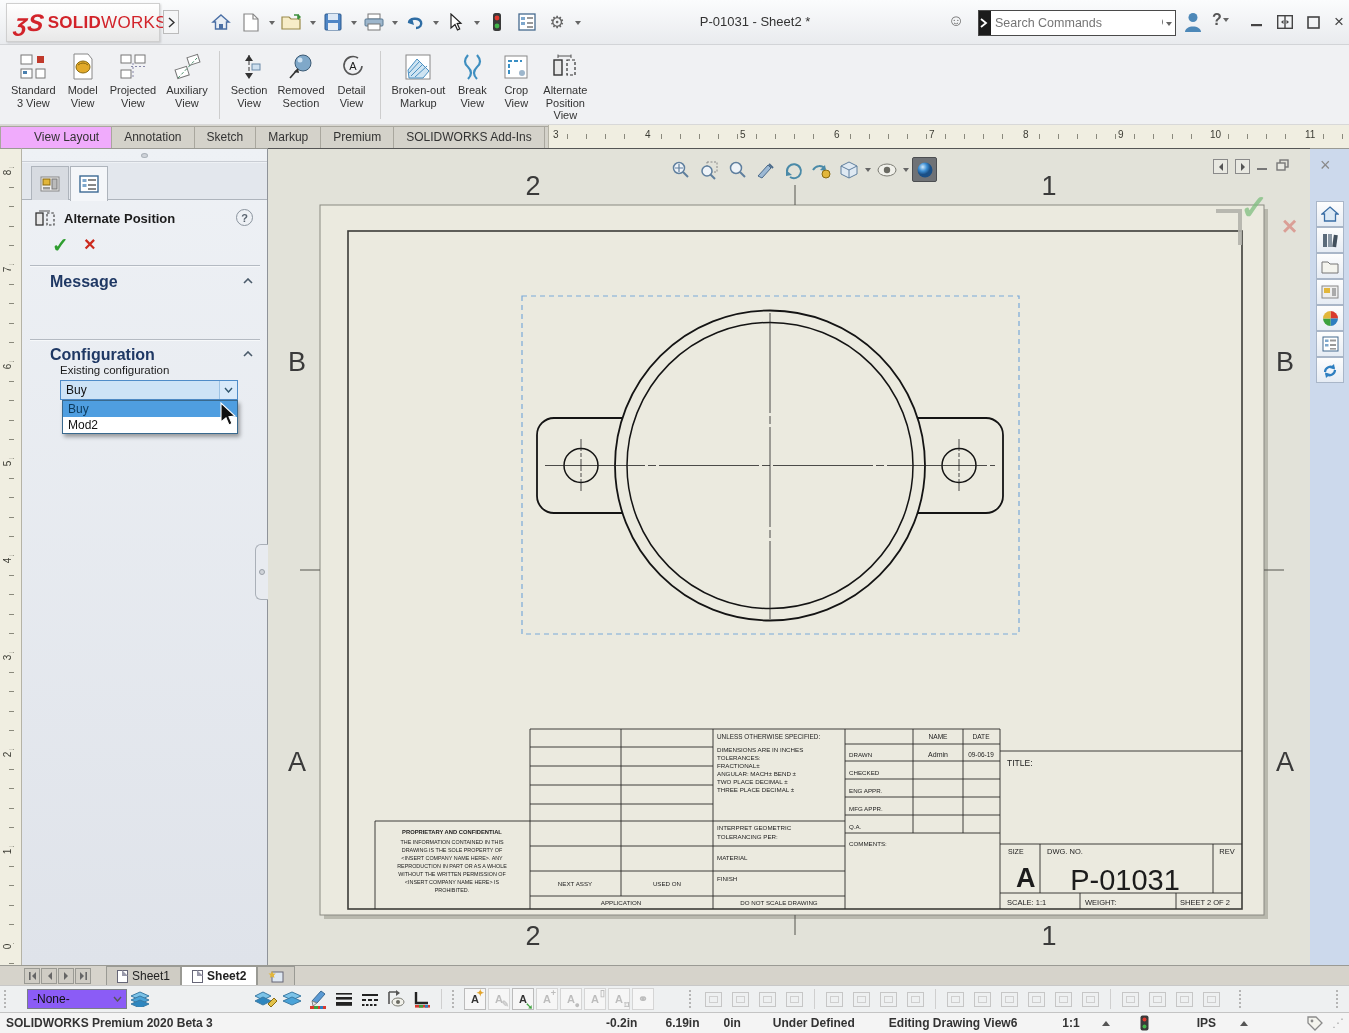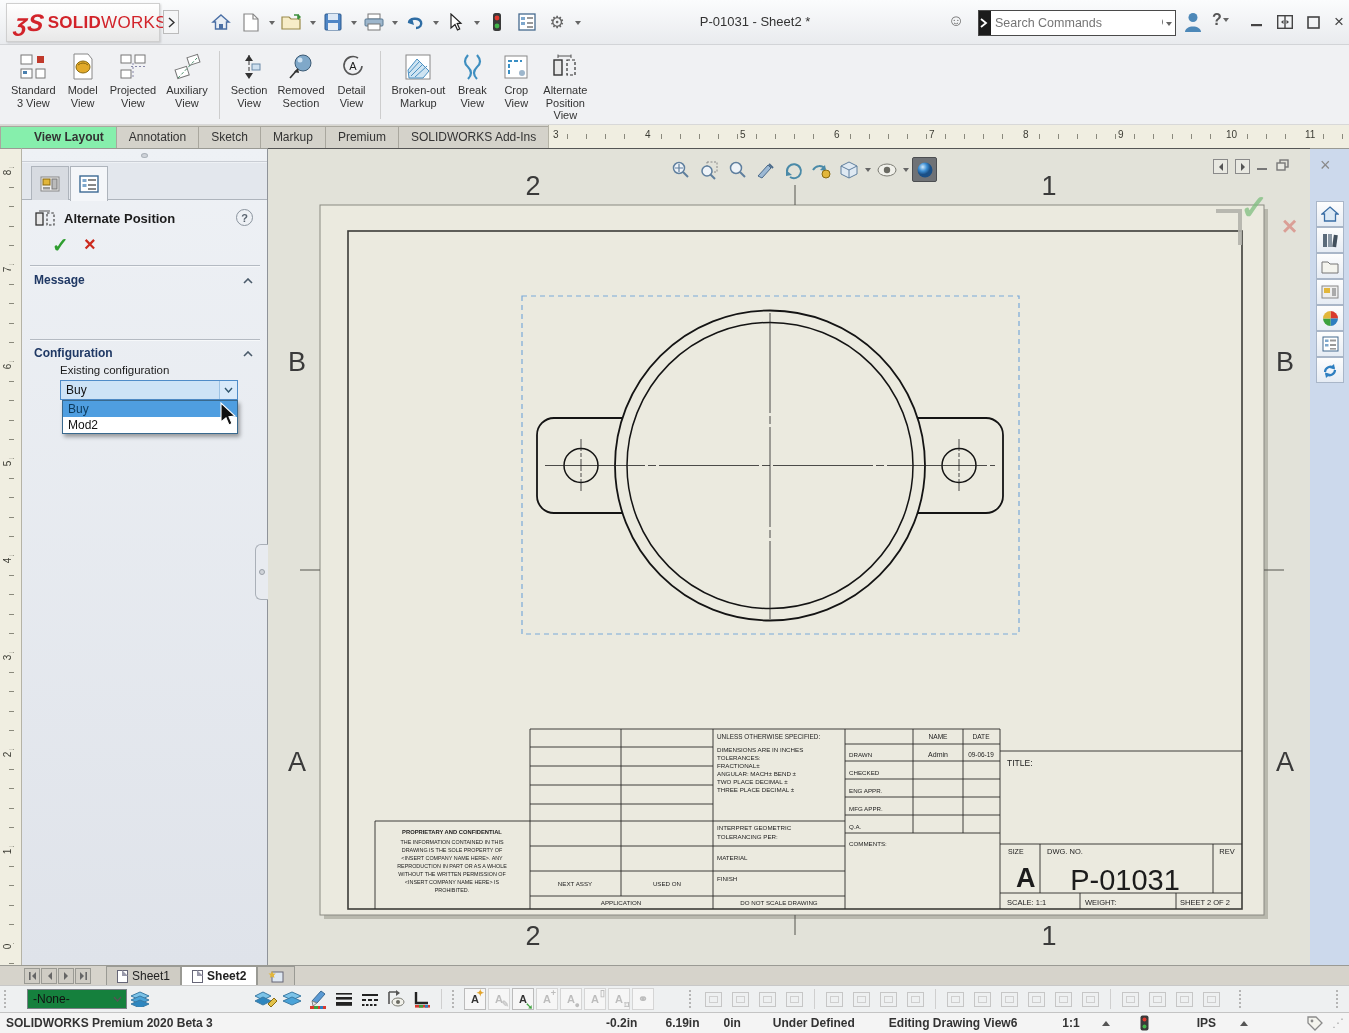--- a/index.html
+++ b/index.html
@@ -35,21 +35,21 @@
     display:flex;align-items:flex-start;padding:4px 0 0 6px;}
   .rbtn{display:flex;flex-direction:column;align-items:center;padding:2px 5px;border-radius:3px;min-width:44px;}
   .ricon{height:32px;display:flex;align-items:center;justify-content:center;}
   .rlabel{font-size:11px;color:#333;text-align:center;white-space:pre-line;line-height:1.15;margin-top:1px;}
   .rsep{width:1px;background:#cdcdcd;height:68px;margin:2px 6px 0 6px;}
 
   
   #tabrow{position:absolute;left:0;top:125px;width:1349px;height:23px;background:#d8d7d0;display:flex;align-items:flex-end;}
   .dtab{height:22px;padding:3px 12px 0 12px;font-size:12px;color:#333;background:#d4d2ca;border:1px solid #a9a79e;border-bottom:none;
     margin-right:-1px;white-space:nowrap;}
-  .dtab.active{background:#86efac;font-weight:bold;position:relative;z-index:2;padding-left:33px;}
+  .dtab.active{background:#f0abfc;font-weight:normal;position:relative;z-index:2;padding-left:33px;}
   #hruler{position:absolute;left:548px;top:0;width:801px;height:23px;background:#f0eee1;border-left:1px solid #b5b3a6;}
   #hruler .ticks{position:absolute;left:0;top:9px;height:5px;width:100%;
     background:repeating-linear-gradient(to right,transparent 0,transparent 17.9px,#8a897c 17.9px,#8a897c 18.9px);}
   #hruler .num{position:absolute;top:4px;font-size:10px;color:#3c3c34;background:#f0eee1;padding:0 2px;}
 
   
   #main{position:absolute;left:0;top:148px;width:1349px;height:817px;}
   #vruler{position:absolute;left:0;top:0;width:22px;height:817px;background:#f0eee1;border-right:1px solid #b5b3a6;border-top:1px solid #9a9a94;}
   #vruler .ticks{position:absolute;top:0;left:9px;width:5px;height:100%;
     background:repeating-linear-gradient(to bottom,transparent 0,transparent 18.4px,#8a897c 18.4px,#8a897c 19.4px);}
@@ -64,21 +64,21 @@
   .pmtab{position:absolute;top:3px;width:38px;height:34px;border:1px solid #aeb4bc;border-bottom:none;background:#d7dbe1;
     display:flex;align-items:center;justify-content:center;}
   .pmtab.active{background:#f4f6f9;height:35px;z-index:2;}
   #pm-title{position:absolute;left:12px;top:60px;display:flex;align-items:center;gap:8px;}
   #pm-title .t{font-size:13px;font-weight:bold;color:#1c1c1c;}
   #pm-help{position:absolute;right:14px;top:60px;width:17px;height:17px;border:1px solid #8b949e;border-radius:50%;
     color:#5a6470;font-size:11px;font-weight:bold;display:flex;align-items:center;justify-content:center;background:#eef1f5;}
   #pm-ok{position:absolute;left:30px;top:84px;font-size:20px;font-weight:bold;color:#2f9e2f;}
   #pm-cancel{position:absolute;left:62px;top:84px;font-size:20px;font-weight:bold;color:#cc2a1e;}
   .pm-div{position:absolute;left:8px;width:230px;height:1px;background:#b4bac2;box-shadow:0 1px 0 #f6f8fa;}
-  .pm-hdr{position:absolute;left:12px;font-size:12px;font-weight:bold;color:#1f3864;}
+  .pm-hdr{position:absolute;left:28px;font-size:16px;font-weight:bold;color:#1f3864;}
   .pm-chev{position:absolute;right:14px;width:10px;height:6px;}
   #pm-msg{position:absolute;left:9px;top:142px;width:228px;height:40px;background:#ffffc0;border:1px solid #e6e69a;
     font-size:11.5px;color:#1c1c1c;padding:3px 5px;line-height:1.3;}
   #pm-existing-label{position:absolute;left:38px;top:215px;font-size:11.5px;color:#1c1c1c;}
   #pm-combo{position:absolute;left:38px;top:231px;width:178px;height:20px;background:#cde3f6;border:1px solid #4f8cc8;
     display:flex;align-items:center;}
   #pm-combo .val{flex:1;padding-left:5px;font-size:12px;color:#111;}
   #pm-combo .chev{width:18px;height:100%;border-left:1px solid #9dc3e4;display:flex;align-items:center;justify-content:center;background:#d9eafa;}
   #pm-list{position:absolute;left:40px;top:251px;width:176px;background:#fff;border:1px solid #39698e;
     box-shadow:2px 3px 4px rgba(0,0,0,.35);z-index:50;}
@@ -113,21 +113,21 @@
   .navbtn{width:16px;height:16px;border:1px solid #9a9a94;background:#cfccc4;margin:0 1px 1px 0;display:flex;align-items:center;justify-content:center;
     font-size:8px;color:#555;}
   .stab{height:19px;display:flex;align-items:center;gap:4px;padding:0 10px;border:1px solid #9a9a94;border-bottom:none;background:#cfccc4;font-size:12px;}
   .stab.active{background:#ffffff;font-weight:bold;}
   .pageicon{width:11px;height:13px;background:#fff;border:1px solid #667;position:relative;}
   .pageicon:after{content:"";position:absolute;right:-1px;top:-1px;border:3px solid transparent;border-bottom-color:#99a;border-left-color:#99a;}
 
   
   #toolbar2{position:absolute;left:0;top:985px;width:1349px;height:27px;background:#eef0f1;border-top:1px solid #c8c8c8;display:flex;align-items:center;}
   .grip{width:7px;height:18px;border-left:2px dotted #b5b5b5;margin:0 4px;}
-  #layercombo{width:100px;height:20px;background:#15803d;border:1px solid #7a7f85;display:flex;align-items:center;margin-left:12px;}
+  #layercombo{width:100px;height:20px;background:#8b5cf6;border:1px solid #7a7f85;display:flex;align-items:center;margin-left:12px;}
   #layercombo .val{flex:1;padding-left:5px;font-size:12px;color:#111;}
   .t2btn{width:24px;height:24px;display:flex;align-items:center;justify-content:center;margin:0 1px;}
   .vline{width:1px;height:20px;background:#cfcfcf;margin:0 6px;}
   .gi{width:17px;height:15px;border:1px solid #c6c6c6;position:relative;margin:0 5px;}
   .gi i{position:absolute;left:3px;top:3px;right:3px;bottom:3px;border:1px solid #cfcfcf;}
   .anote{width:22px;height:22px;border:1px solid #bbb;background:#f6f6f6;display:flex;align-items:center;justify-content:center;
     font-size:11px;font-weight:bold;color:#333;position:relative;margin:0 1px;}
   .anote.gray{color:#bdbdbd;border-color:#d5d5d5;}
   .anote .mark{position:absolute;font-size:9px;}
 
@@ -417,21 +417,21 @@
     <div class="dtab">Sheet Format</div>
     <div id="hruler">
       <div class="ticks"></div>
       <span class="num" style="left:2px;">3</span>
       <span class="num" style="left:94px;">4</span>
       <span class="num" style="left:189px;">5</span>
       <span class="num" style="left:283px;">6</span>
       <span class="num" style="left:378px;">7</span>
       <span class="num" style="left:472px;">8</span>
       <span class="num" style="left:567px;">9</span>
-      <span class="num" style="left:675px;">10</span>
+      <span class="num" style="left:659px;">10</span>
       <span class="num" style="left:754px;">11</span>
     </div>
   </div>
 
   <div id="main">
     <div id="vruler">
       <div class="ticks"></div>
       <span class="num" style="top:18px;">8</span>
       <span class="num" style="top:115px;">7</span>
       <span class="num" style="top:212px;">6</span>

